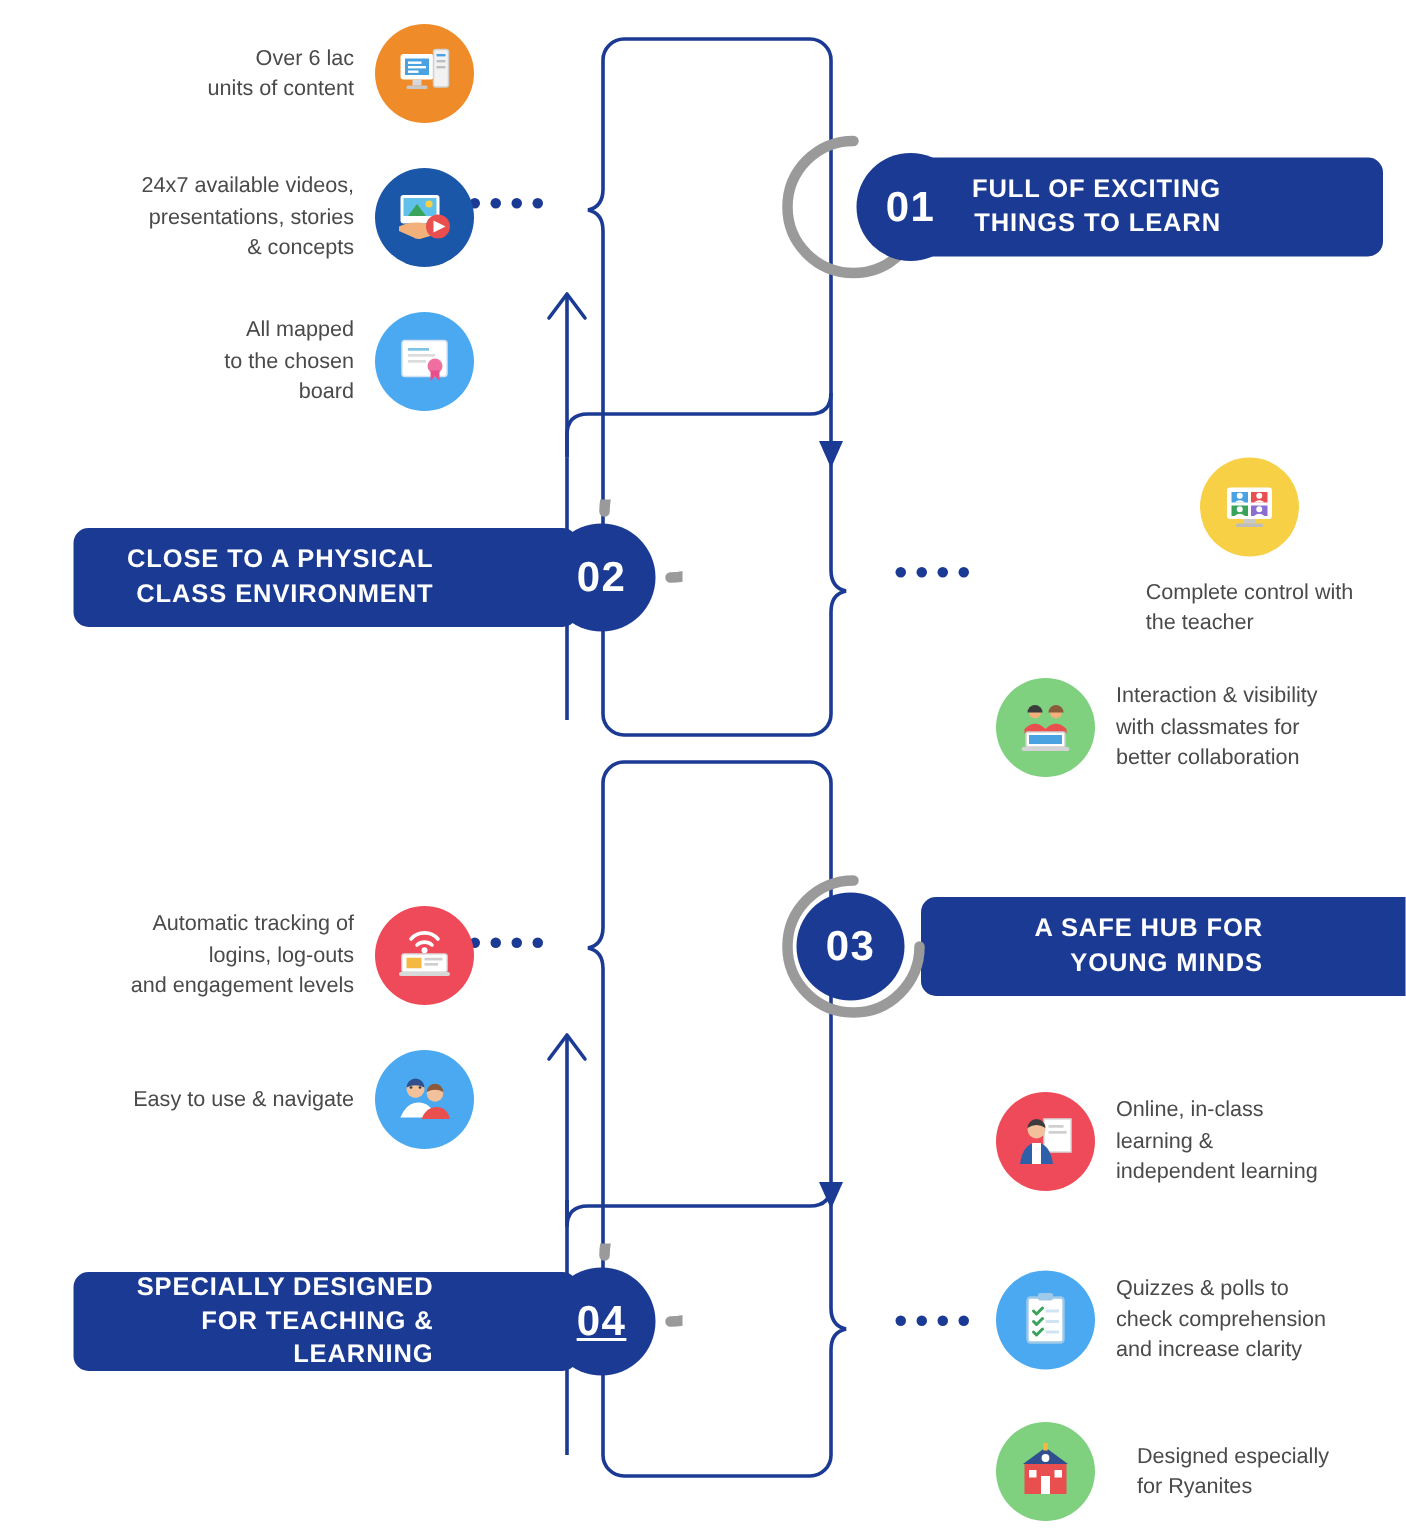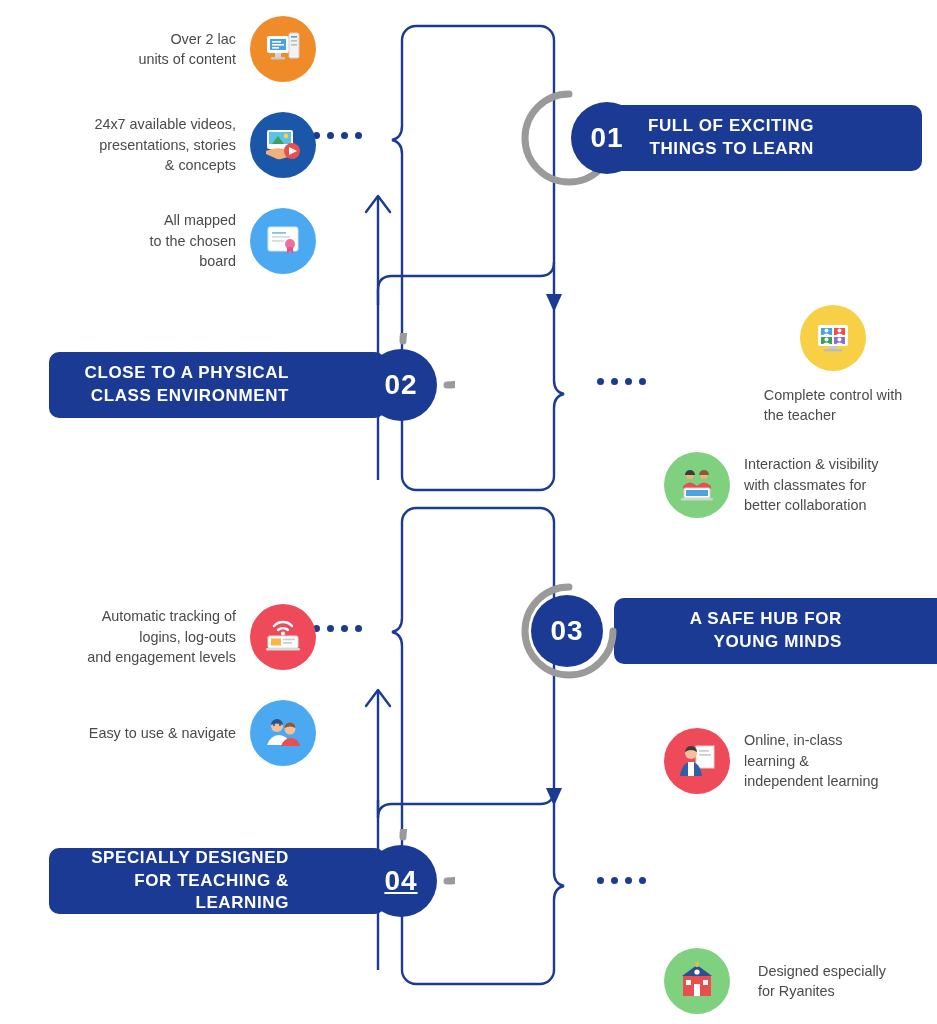--- a/index.html
+++ b/index.html
@@ -167,21 +167,21 @@
   <div class="numcircle" style="left:531px; top:102px;margin-left:40px;">01</div>
 
   <div class="dots" style="left:313px; top:132px;">
     <i></i>
       <i></i>
       <i></i>
       <i></i>
   </div>
 
   <div class="feature rightlabel" style="left:30px; top:16px; width:286px; justify-content:flex-end;">
-    <div class="ftext" style="white-space:pre-line;">Over 2 lac
+    <div class="ftext" style="white-space:pre-line;">Over 6 lac
 units of content</div>
     <div class="iconcircle" style="background:#ef8b28;">
       <svg width="40" height="40" viewBox="0 0 40 40">
         <rect x="4" y="7" width="22" height="17" rx="2" fill="#ffffff"></rect>
         <rect x="7" y="10" width="16" height="11" fill="#4aa3e0"></rect>
         <rect x="9" y="12" width="9" height="1.6" fill="#ffffff"></rect>
         <rect x="9" y="15" width="12" height="1.6" fill="#ffffff"></rect>
         <rect x="9" y="18" width="7" height="1.6" fill="#ffffff"></rect>
         <rect x="12" y="24" width="6" height="4" fill="#d8d8d8"></rect>
         <rect x="8" y="28" width="14" height="2.4" rx="1" fill="#c9c9c9"></rect>
@@ -364,20 +364,37 @@
         <path d="M9 12 a6 6 0 0 1 12 0 q-6 -4 -12 0z" fill="#3c3c3c"></path>
         <path d="M4 36 q2 -14 11 -14 q9 0 11 14 z" fill="#2f5fa8"></path>
         <rect x="12" y="22" width="6" height="14" fill="#ffffff"></rect>
       </svg>
     </div>
     <div class="ftext" style="white-space:pre-line;">Online, in-class
 learning &amp;
 independent learning</div>
   </div>
 
+  <div class="feature leftlabel" style="left:664px; top:847px; width:272px;">
+    <div class="iconcircle" style="background:#4aa9f0;">
+      <svg width="42" height="42" viewBox="0 0 42 42">
+        <rect x="9" y="6" width="24" height="30" rx="2" fill="#ffffff" stroke="#9fc9e8" stroke-width="1.6"></rect>
+        <rect x="16" y="3" width="10" height="5" rx="1.5" fill="#9fc9e8"></rect>
+        <path d="M13 15 l2 2 l4 -4" fill="none" stroke="#3aa35a" stroke-width="2" stroke-linecap="round" stroke-linejoin="round"></path>
+        <rect x="21" y="14" width="9" height="2" fill="#cfe3f2"></rect>
+        <path d="M13 22 l2 2 l4 -4" fill="none" stroke="#3aa35a" stroke-width="2" stroke-linecap="round" stroke-linejoin="round"></path>
+        <rect x="21" y="21" width="9" height="2" fill="#cfe3f2"></rect>
+        <path d="M13 29 l2 2 l4 -4" fill="none" stroke="#3aa35a" stroke-width="2" stroke-linecap="round" stroke-linejoin="round"></path>
+        <rect x="21" y="28" width="9" height="2" fill="#cfe3f2"></rect>
+      </svg>
+    </div>
+    <div class="ftext" style="white-space:pre-line;">Quizzes &amp; polls to
+check comprehension
+and increase clarity</div>
+  </div>
 
   <div class="feature leftlabel" style="left:664px; top:948px; width:272px;gap:28px;">
     <div class="iconcircle" style="background:#7fd07f;">
       <svg width="42" height="42" viewBox="0 0 42 42">
         <rect x="7" y="16" width="28" height="20" fill="#e94f4f"></rect>
         <polygon points="21,5 36,16 6,16" fill="#2f4f8f"></polygon>
         <rect x="19.5" y="2" width="3" height="5" fill="#f5b942"></rect>
         <rect x="18" y="24" width="6" height="12" fill="#ffffff"></rect>
         <rect x="10" y="20" width="5" height="5" fill="#ffffff"></rect>
         <rect x="27" y="20" width="5" height="5" fill="#ffffff"></rect>

